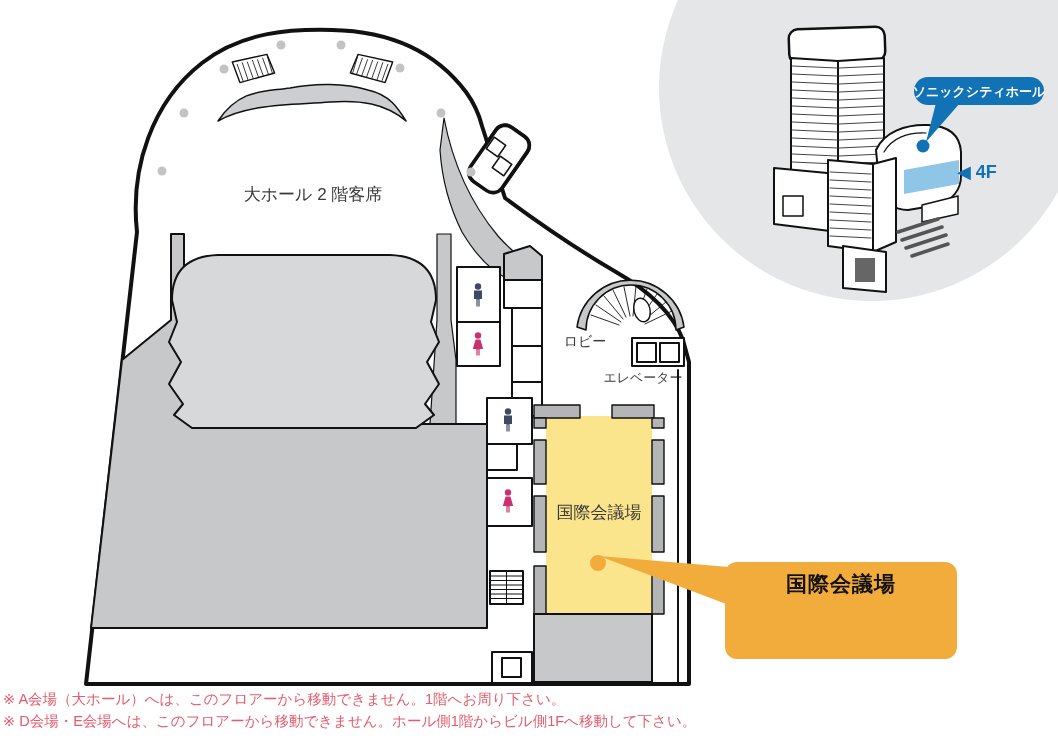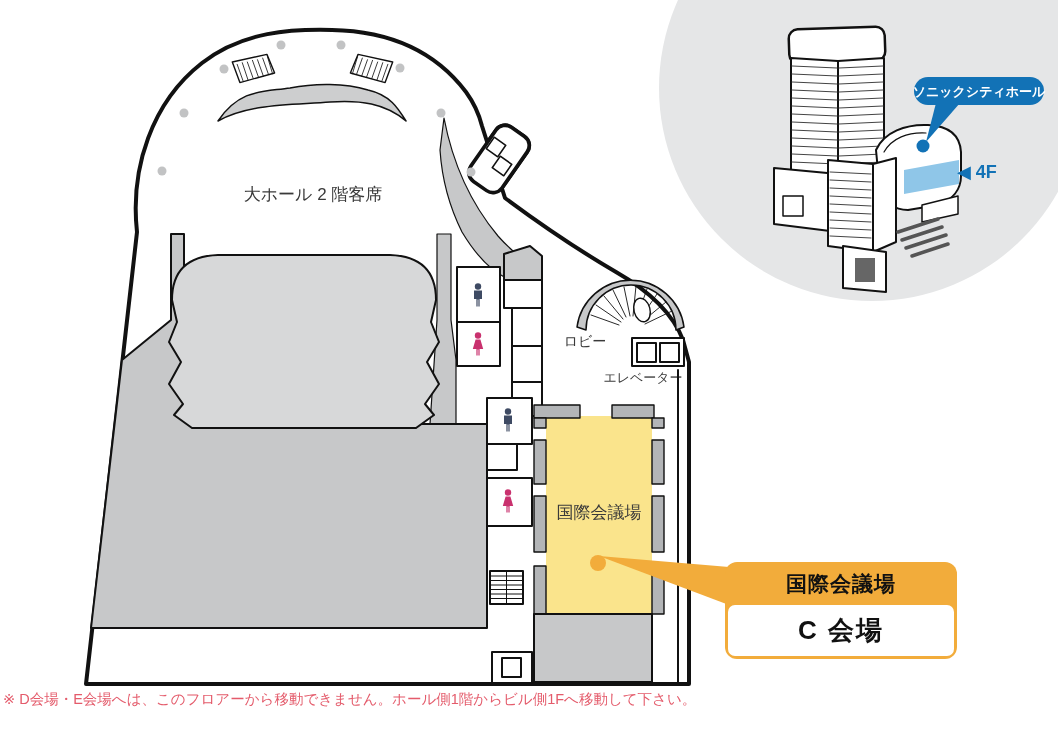--- a/index.html
+++ b/index.html
@@ -171,20 +171,20 @@
     <polygon points="936,103 960,103 926,142" fill="#1272B6"></polygon>
     <circle cx="923" cy="146" r="6.5" fill="#1272B6"></circle>
     <rect x="914" y="77" width="130" height="28" rx="14" fill="#1272B6"></rect>
     <text x="979" y="96" font-size="13" font-weight="bold" fill="#fff" text-anchor="middle">ソニックシティホール</text>
     <text x="957" y="178" font-size="18" font-weight="bold" fill="#1272B6" text-anchor="start">◀ 4F</text>
   </g>
 </svg>
 
 <div class="callout">
   <div class="callout-header">国際会議場</div>
-  <div class="callout-body">C 会場</div>
 </div>
 
 <div class="notes">
+  <div>※ A会場（大ホール）へは、このフロアーから移動できません。1階へお周り下さい。</div>
   <div>※ D会場・E会場へは、このフロアーから移動できません。ホール側1階からビル側1Fへ移動して下さい。</div>
 </div>
 
 </div>
 
 </body></html>

